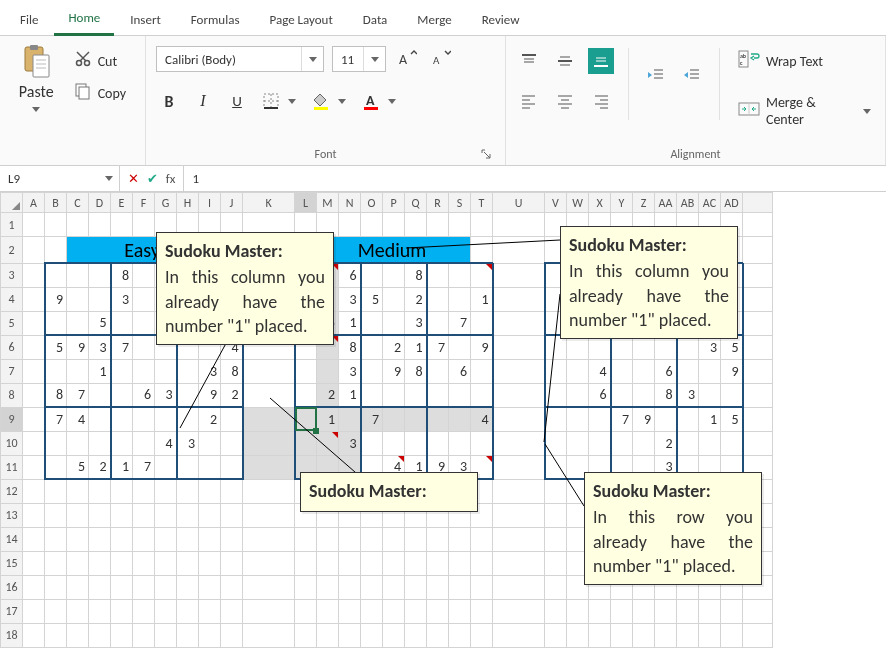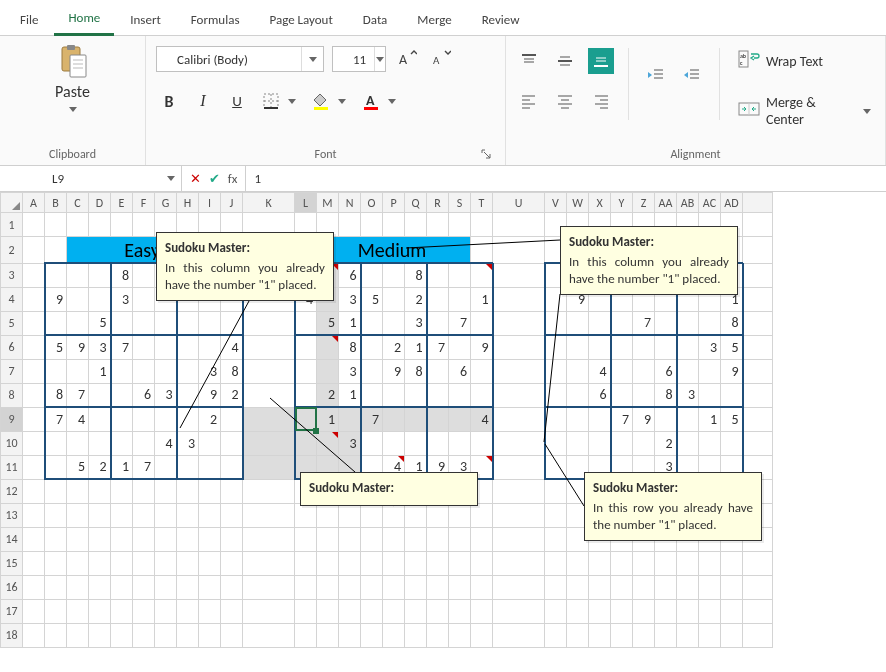--- a/index.html
+++ b/index.html
@@ -19,39 +19,39 @@
 
   .big-btn { display: flex; flex-direction: column; align-items: center; gap: 4px; cursor: pointer; padding: 4px 4px; }
   .big-btn .icon { width: 32px; height: 32px; display:flex; align-items:center; justify-content:center; }
   .big-btn .lbl { font-size: 16px; }
   .dd-caret { width: 0; height: 0; border-left: 4px solid transparent; border-right: 4px solid transparent; border-top: 5px solid #666; margin-top: 2px;}
 
   .stack { display: flex; flex-direction: column; gap: 6px; }
   .mini-btn { display: flex; align-items: center; gap: 6px; cursor: pointer; padding: 2px 4px; font-size: 14px; color:#333;}
 
   .font-row { display: flex; gap: 8px; align-items: center; }
-  .combo { display: flex; align-items: center; border: 1px solid #c0c0c0; background: #fff; height: 26px; cursor: pointer; padding-left: 12px; }
+  .combo { display: flex; align-items: center; border: 1px solid #c0c0c0; background: #fff; height: 26px; cursor: pointer; }
   .combo .txt { padding: 0 8px; flex: 1; white-space: nowrap; }
   .combo .caret { width: 22px; display:flex; align-items:center; justify-content:center; border-left:1px solid #ddd; height:100%;}
   .fontname { width: 168px; }
   .fontsize { width: 54px; }
 
   .sq-btn { width: 26px; height: 26px; display:flex; align-items:center; justify-content:center; cursor:pointer; }
   .sq-btn.active { background: #1a9e8f; }
   .font-row2 { display:flex; gap: 8px; align-items:center; margin-top: 16px; }
   .split { display:flex; align-items:center;}
   .split .sq-btn + .caret-btn { width:16px; height:26px; display:flex;align-items:center;justify-content:center;cursor:pointer;}
 
   .align-group .row { display:flex; gap:10px; }
   .align-group .rows { display:flex; flex-direction:column; gap:14px; margin-top:6px;}
   .vsep { width:1px; background:#e1e1e1; height:72px; margin: 6px 2px 0;}
 
   
   .fbar { display:flex; align-items:center; height:26px; border-bottom:1px solid #cfcfcf; }
-  .namebox { width: 138px; border-right:1px solid #cfcfcf; height:100%; display:flex; align-items:center; padding-left:8px; position:relative;margin-left:44px;}
+  .namebox { width: 120px; border-right:1px solid #cfcfcf; height:100%; display:flex; align-items:center; padding-left:8px; position:relative;}
   .namebox .dd { position:absolute; right:6px; }
   .fxset { display:flex; gap:8px; padding:0 8px; align-items:center; height:100%; border-right:1px solid #cfcfcf;}
   .fxset .x{color:#c00;cursor:pointer;}
   .fxset .ck{color:#2a8;cursor:pointer;}
   .fxset .fx{color:#555;cursor:pointer;}
   .fcontent { flex:1; padding-left:8px; }
 
   
   .sheet-wrap { position:relative; }
   .sheet { border-collapse: collapse; table-layout: fixed; }
@@ -71,21 +71,21 @@
   .thick-b { border-bottom: 2px solid #1f4e79 !important; }
   .thick-l { border-left: 2px solid #1f4e79 !important; }
   .thick-r { border-right: 2px solid #1f4e79 !important; }
   .active-row th.rowh, th.colh.active { background:#d3d3d3; }
   .rowh.active, .colh.active { background:#d3d3d3 !important; }
   .cur { outline: 2px solid #217346; outline-offset:-2px; background:#fff; z-index:2;}
   .cur::after { content:''; position:absolute; right:-3px; bottom:-3px; width:6px;height:6px;background:#217346;}
   .redtri::before { content:''; position:absolute; top:0; right:0; width:0;height:0;border-left:6px solid transparent;border-top:6px solid #c00;}
 
   
-  .callout { position:absolute; background:#ffffe1; border:1px solid #333; padding:6px 8px; font-size:13px; line-height:1.35; width:170px; box-shadow: 2px 2px 0 rgba(0,0,0,.08); text-align:justify; z-index:5;}
+  .callout { position:absolute; background:#ffffe1; border:1px solid #333; padding:6px 8px; font-size:18px; line-height:1.35; width:170px; box-shadow: 2px 2px 0 rgba(0,0,0,.08); text-align:justify; z-index:5;}
   .callout b { display:block; margin-bottom:2px;}
   svg.leader { position:absolute; top:0; left:0; pointer-events:none; z-index:4;}
 
   .caret-g { width:0;height:0;border-left:4px solid transparent;border-right:4px solid transparent;border-top:5px solid #666;}
 
   .ico-svg { display:block; }
 </style>
 </head>
 <body>
 
@@ -111,22 +111,43 @@
               <rect x="9" y="0" width="8" height="5" rx="1" fill="#888"></rect>
               <rect x="12" y="10" width="16" height="22" rx="1" fill="#fff" stroke="#888"></rect>
               <line x1="15" y1="15" x2="25" y2="15" stroke="#bbb"></line>
               <line x1="15" y1="19" x2="25" y2="19" stroke="#bbb"></line>
               <line x1="15" y1="23" x2="25" y2="23" stroke="#bbb"></line>
             </svg>
         </span>
         <span class="lbl">Paste</span>
         <span class="dd-caret"></span>
       </div>
+      <div class="stack" style="padding-top:6px;">
+        <div class="mini-btn">
+          <span>
+            <svg width="18" height="18" viewBox="0 0 18 18">
+                <circle cx="5" cy="13" r="2.5" fill="none" stroke="#555" stroke-width="1.5"></circle>
+                <circle cx="13" cy="13" r="2.5" fill="none" stroke="#555" stroke-width="1.5"></circle>
+                <line x1="3" y1="2" x2="12" y2="11" stroke="#555" stroke-width="1.5"></line>
+                <line x1="15" y1="2" x2="6" y2="11" stroke="#555" stroke-width="1.5"></line>
+              </svg>
+          </span>
+          <span>Cut</span>
+        </div>
+        <div class="mini-btn">
+          <span>
+            <svg width="18" height="18" viewBox="0 0 18 18">
+                <rect x="2" y="2" width="10" height="12" fill="#fff" stroke="#777"></rect>
+                <rect x="5" y="5" width="10" height="12" fill="#fff" stroke="#777"></rect>
+              </svg>
+          </span>
+          <span>Copy</span>
+        </div>
+      </div>
     </div>
-    <div class="group-label">Clipboard</div>
   </div>
 
   <div class="group" style="width:360px;">
     <div class="group-body" style="flex-direction:column; align-items:flex-start; gap:0; width:100%;">
       <div class="font-row" style="margin-top:4px;">
         <div class="combo fontname">
           <span class="txt">Calibri (Body)</span>
           <span class="caret">
               <span class="caret-g"></span>
             </span>

